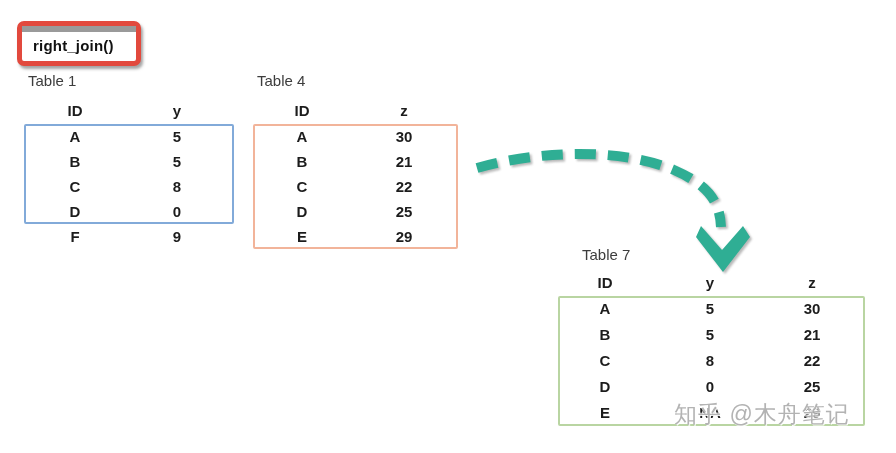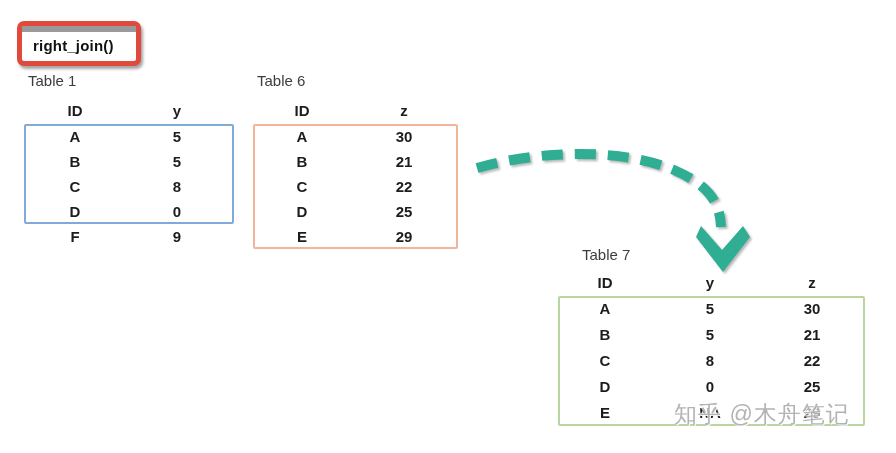--- a/index.html
+++ b/index.html
@@ -67,21 +67,21 @@
       <div class="cell" style="left: 51px; top: 77px; line-height: 25px;">B</div>
       <div class="cell" style="left: 153px; top: 77px; line-height: 25px;">5</div>
       <div class="cell" style="left: 51px; top: 102px; line-height: 25px;">C</div>
       <div class="cell" style="left: 153px; top: 102px; line-height: 25px;">8</div>
       <div class="cell" style="left: 51px; top: 127px; line-height: 25px;">D</div>
       <div class="cell" style="left: 153px; top: 127px; line-height: 25px;">0</div>
       <div class="cell" style="left: 51px; top: 152px; line-height: 25px;">F</div>
       <div class="cell" style="left: 153px; top: 152px; line-height: 25px;">9</div>
     </div>
   <div class="tbl" id="tbl2" style="left: 253px; top: 72px; width: 205px; height: 183px;">
-      <div class="lbl" style="left: 4px;">Table 6</div>
+      <div class="lbl" style="left: 4px;">Table 4</div>
       <div class="hdr" style="left: 49px; top: 26px; line-height: 25px;">ID</div>
       <div class="hdr" style="left: 151px; top: 26px; line-height: 25px;">z</div>
       <div class="box" style="top: 52px; width: 205px; height: 125px; border-color: rgb(242, 180, 154);"></div>
       <div class="cell" style="left: 49px; top: 52px; line-height: 25px;">A</div>
       <div class="cell" style="left: 151px; top: 52px; line-height: 25px;">30</div>
       <div class="cell" style="left: 49px; top: 77px; line-height: 25px;">B</div>
       <div class="cell" style="left: 151px; top: 77px; line-height: 25px;">21</div>
       <div class="cell" style="left: 49px; top: 102px; line-height: 25px;">C</div>
       <div class="cell" style="left: 151px; top: 102px; line-height: 25px;">22</div>
       <div class="cell" style="left: 49px; top: 127px; line-height: 25px;">D</div>

